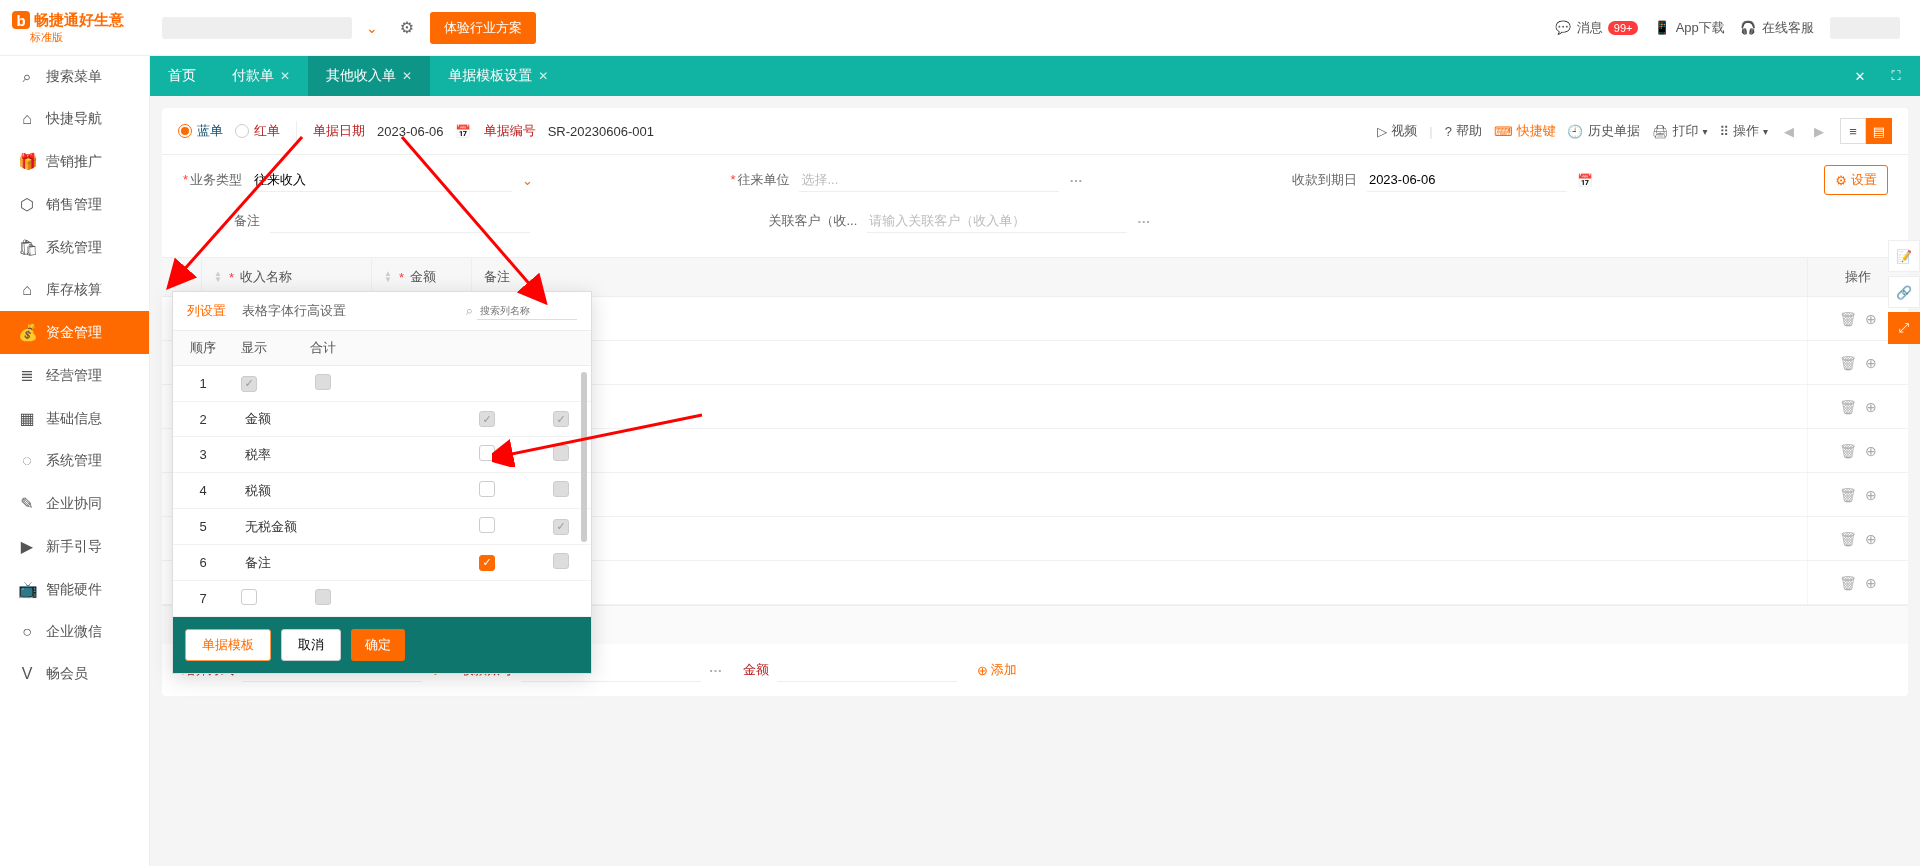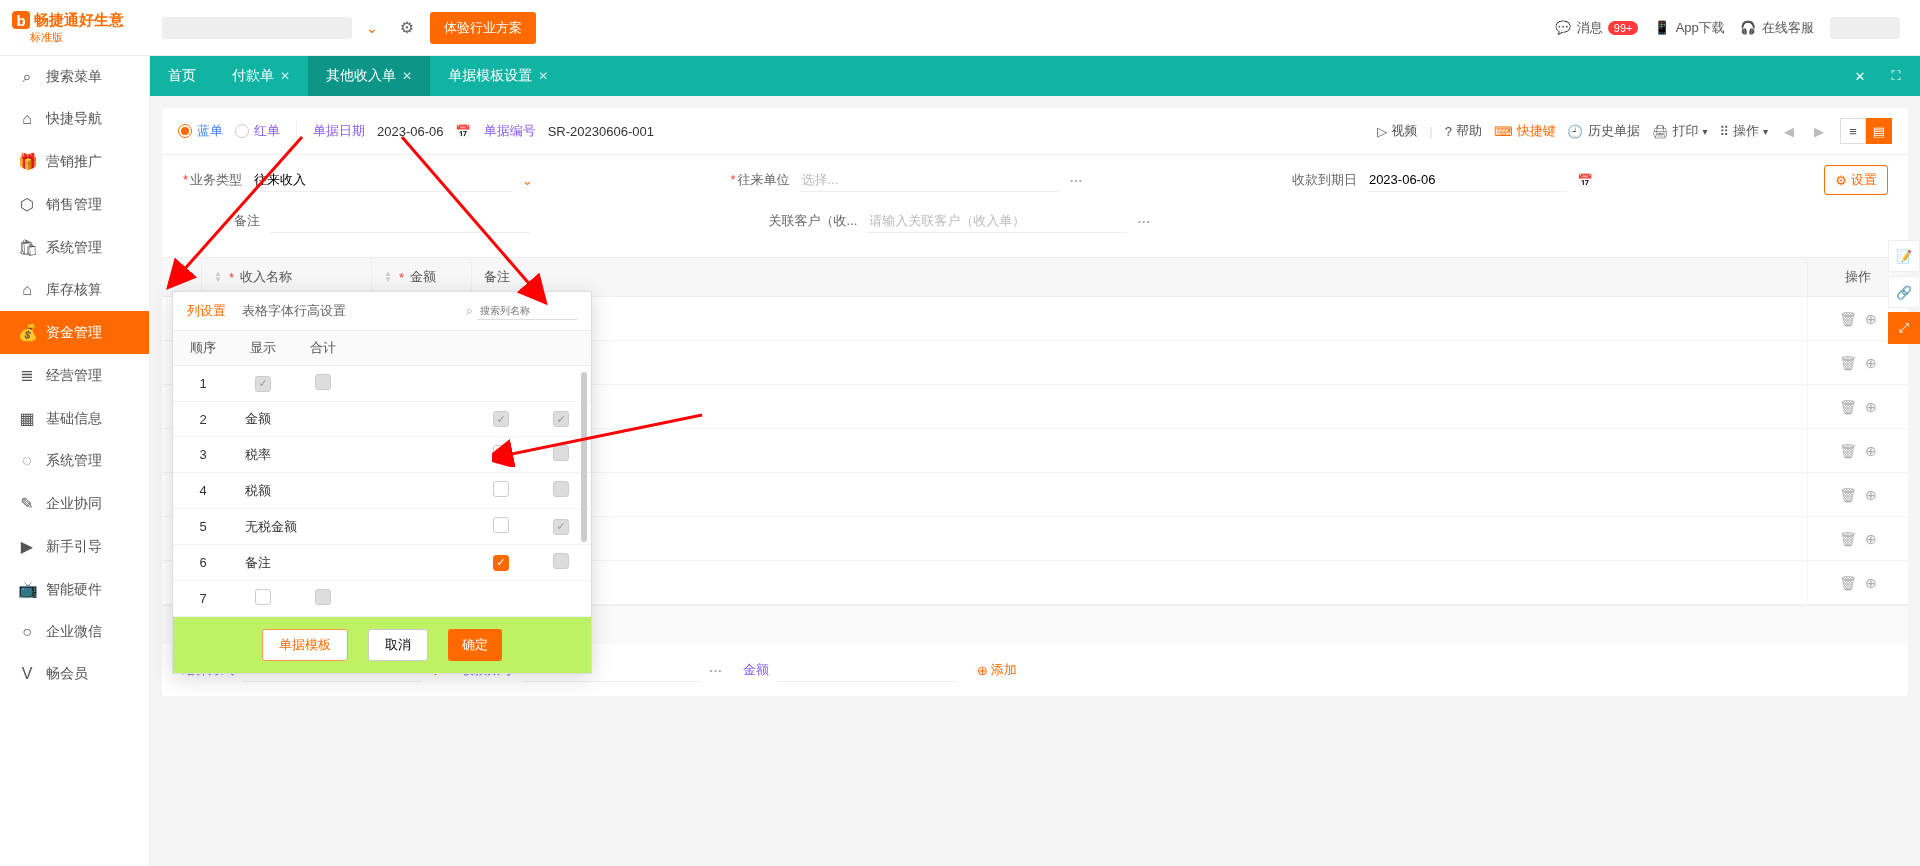--- a/index.html
+++ b/index.html
@@ -42,21 +42,21 @@
     .content { flex: 1; display: flex; flex-direction: column; overflow: hidden; }
     .page { flex: 1; padding: 12px; overflow: auto; position: relative; }
     .card { background: #fff; border-radius: 4px; }
     
     
     .toolbar { display: flex; align-items: center; padding: 10px 16px; border-bottom: 1px solid #eee; gap: 12px; }
     .radio-btn { display: inline-flex; align-items: center; gap: 5px; cursor: pointer; }
     .radio-circle { width: 14px; height: 14px; border-radius: 50%; border: 1px solid #ccc; display: inline-flex; align-items: center; justify-content: center; }
     .radio-circle.checked { border-color: #ff6a00; }
     .radio-circle.checked::after { content: ""; width: 8px; height: 8px; border-radius: 50%; background: #ff6a00; }
-    .lbl { color: #8b5cf6; font-size: 13px; }
+    .lbl { color: #b91c1c; font-size: 13px; }
     .val { color: #333; font-size: 13px; }
     .toolbar-right { margin-left: auto; display: flex; align-items: center; gap: 12px; color: #555; }
     .tr-item { display: flex; align-items: center; gap: 4px; cursor: pointer; font-size: 13px; }
     .pager-btn { color: #bbb; padding: 0 4px; cursor: pointer; }
     .view-toggle { display: flex; }
     .vt-btn { width: 26px; height: 26px; border: 1px solid #ddd; display: flex; align-items: center; justify-content: center; cursor: pointer; }
     .vt-btn.active { background: #ff6a00; border-color: #ff6a00; color: #fff; }
     
     
     .form-area { padding: 10px 20px; }
@@ -98,29 +98,29 @@
     .pop-tabs { display: flex; gap: 16px; padding: 10px 14px; align-items: center; border-bottom: 1px solid #eee; }
     .pop-tab { cursor: pointer; font-size: 13px; color: #666; }
     .pop-tab.active { color: #ff6a00; }
     .pop-search { margin-left: auto; display: flex; align-items: center; gap: 4px; color: #aaa; }
     .pop-search input { border: none; border-bottom: 1px solid #ddd; outline: none; font-size: 10px; width: 100px; padding: 3px; }
     .pop-table { }
     .pop-th { display: flex; background: #fafafa; border-bottom: 1px solid #eee; font-size: 13px; color: #555; }
     .pop-td-row { display: flex; border-bottom: 1px solid #f2f2f2; font-size: 13px; align-items: center; }
     .pt-seq { width: 60px; padding: 8px; text-align: center; }
     .pt-name { flex: 1; padding: 8px 12px; }
-    .pt-show { width: 60px; text-align: center; padding: 8px; }
+    .pt-show { width: 60px; text-align: left; padding: 8px; }
     .pt-sum { width: 60px; text-align: center; padding: 8px; }
     .chk { width: 16px; height: 16px; border: 1px solid #ccc; border-radius: 3px; display: inline-flex; align-items: center; justify-content: center; background: #fff; }
     .chk.on { background: #ff6a00; border-color: #ff6a00; color: #fff; font-size: 11px; }
     .chk.on::after { content: "✓"; }
     .chk.gray { background: #ddd; border-color: #ccc; color: #999; font-size: 11px; }
     .chk.gray.on-g::after { content: "✓"; }
     .pop-scroll { position: absolute; right: 4px; top: 80px; width: 6px; height: 170px; background: #ccc; border-radius: 3px; }
-    .pop-footer { display: flex; gap: 20px; padding: 12px; justify-content: center; background: #bef264; }
+    .pop-footer { display: flex; gap: 10px; padding: 12px; justify-content: flex-start; background: #0f766e; }
     .btn-white { background: #fff; border: 1px solid #ccc; padding: 6px 16px; border-radius: 3px; cursor: pointer; font-size: 13px; }
     .btn-white.o { border-color: #ff9a4d; color: #ff6a00; }
     
     
     .arrow-svg { position: absolute; pointer-events: none; z-index: 200; }
     
     
     .bottom-bar { display: flex; align-items: center; padding: 14px 20px; gap: 20px; font-size: 13px; }
     .bb-group { display: flex; align-items: center; gap: 8px; }
     .add-link { color: #ff6a00; cursor: pointer; display: inline-flex; align-items: center; gap: 3px; }
@@ -253,21 +253,21 @@
         <div class="tab-right-btn">⛶</div>
       </div>
     </div>
 
     <div class="page">
       <div class="card">
 
         <div class="toolbar">
           <label class="radio-btn">
             <span class="radio-circle checked"></span>
-            <span style="color:#3b82f6">蓝单</span>
+            <span style="color:#0c4a6e">蓝单</span>
           </label>
           <label class="radio-btn">
             <span class="radio-circle"></span>
             <span class="lbl">红单</span>
           </label>
           <span style="border-left:1px solid #eee;height:20px;margin:0 4px"></span>
           <span class="lbl">单据日期</span>
           <span class="val">2023-06-06</span>
           <span style="color:#999">📅</span>
           <span class="lbl">单据编号</span>

